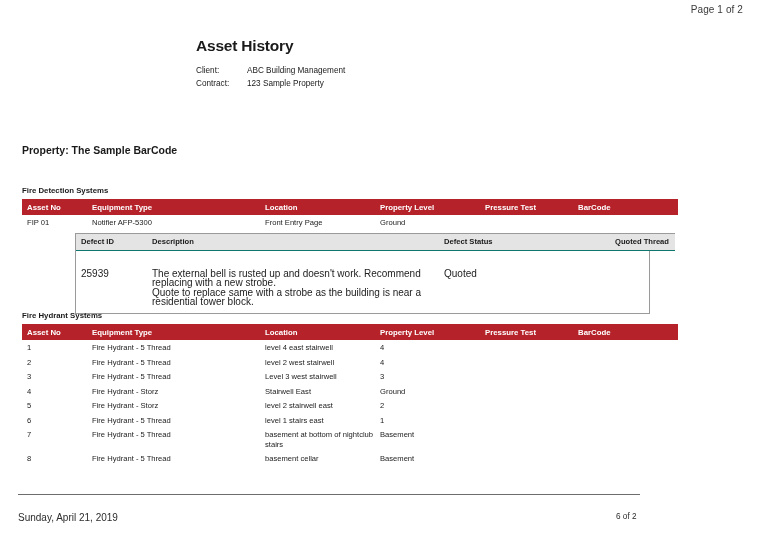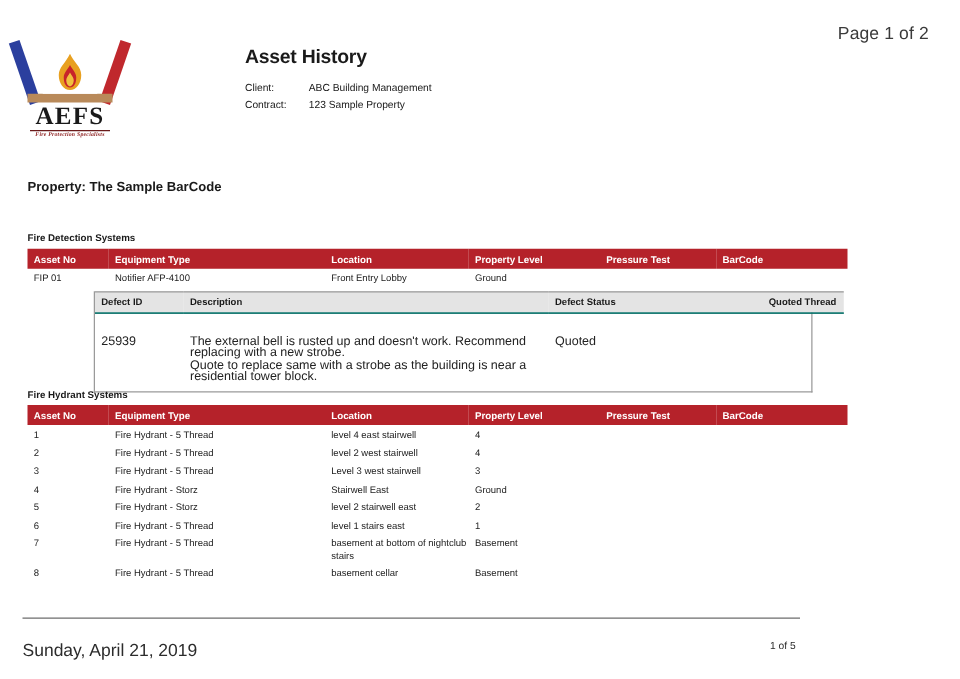--- a/index.html
+++ b/index.html
@@ -19,23 +19,23 @@
   .page {
     position: relative;
     width: 768px;
     height: 543px;
     background: #fff;
   }
 
   
   .page-indicator {
     position: absolute;
-    top: 18px;
+    top: 4px;
     right: 25px;
-    font-size: 14px;
+    font-size: 10px;
     color: #3a3a3a;
     letter-spacing: 0.1px;
   }
 
   .logo-block {
     position: absolute;
     left: 18px;
     top: 30px;
     width: 76px;
     height: 76px;
@@ -226,54 +226,38 @@
     left: 18px;
     top: 494px;
     width: 622px;
     height: 1px;
     background: #6d6d6d;
   }
   .footer-date {
     position: absolute;
     left: 18px;
     top: 512px;
-    font-size: 14px;
+    font-size: 10px;
     color: #2c2c2c;
   }
   .footer-page {
     position: absolute;
     left: 616px;
     top: 512px;
     font-size: 8.2px;
     color: #2c2c2c;
   }
 </style>
 </head>
 <body>
 
 <div class="page">
 
   <div class="page-indicator">Page 1 of 2</div>
 
-  <div class="logo-block">
-    <div class="logo-tri-wrap">
-      <div class="tri-left"></div>
-      <div class="tri-right"></div>
-      <div class="tri-base"></div>
-      <div class="tri-inner"></div>
-      <svg class="flame" width="22" height="30" viewBox="0 0 22 30">
-        <path d="M11 0 C14 7 20 10 20 17 C20 24 16 29 11 29 C6 29 2 24 2 17 C2 11 7 8 11 0 Z" fill="#e8a020"></path>
-        <path d="M11 9 C13 13 16 15 16 19 C16 24 14 27 11 27 C8 27 6 24 6 19 C6 15 9 13 11 9 Z" fill="#c8242a"></path>
-        <path d="M11 15 C12 17 14 19 14 21 C14 24 12.5 26 11 26 C9.5 26 8 24 8 21 C8 19 10 17 11 15 Z" fill="#f0c040"></path>
-      </svg>
-    </div>
-    <div class="logo-word">AEFS</div>
-    <div class="logo-rule"></div>
-    <div class="logo-tag">Fire Protection Specialists</div>
-  </div>
 
   <div class="doc-title">Asset History</div>
 
   <div class="meta">
     <div class="meta-row">
       <div class="meta-label">Client:</div>
       <div class="meta-value">ABC Building Management</div>
     </div>
     <div class="meta-row">
       <div class="meta-label">Contract:</div>
@@ -293,22 +277,22 @@
               <th class="c-equip">Equipment Type</th>
               <th class="c-loc">Location</th>
               <th class="c-level">Property Level</th>
               <th class="c-press">Pressure Test</th>
               <th class="c-bar">BarCode</th>
             </tr>
           </thead>
           <tbody>
             <tr>
               <td class="c-asset">FIP 01</td>
-              <td class="c-equip">Notifier AFP-4100</td>
-              <td class="c-loc">Front Entry Lobby</td>
+              <td class="c-equip">Notifier AFP-5300</td>
+              <td class="c-loc">Front Entry Page</td>
               <td class="c-level">Ground</td>
               <td class="c-press"></td>
               <td class="c-bar"></td>
             </tr>
             <tr>
               <td colspan="6" style="padding: 3px 0px 0px;">
                 <div class="defect-wrap">
                   <table class="defect">
                     <thead>
                       <tr>
@@ -411,15 +395,15 @@
               <td class="c-press"></td>
               <td class="c-bar"></td>
             </tr>
           </tbody>
         </table>
       </div>
     </div>
 
   <div class="footer-rule"></div>
   <div class="footer-date">Sunday, April 21, 2019</div>
-  <div class="footer-page">1 of 5</div>
+  <div class="footer-page">6 of 2</div>
 
 </div>
 
 </body></html>

